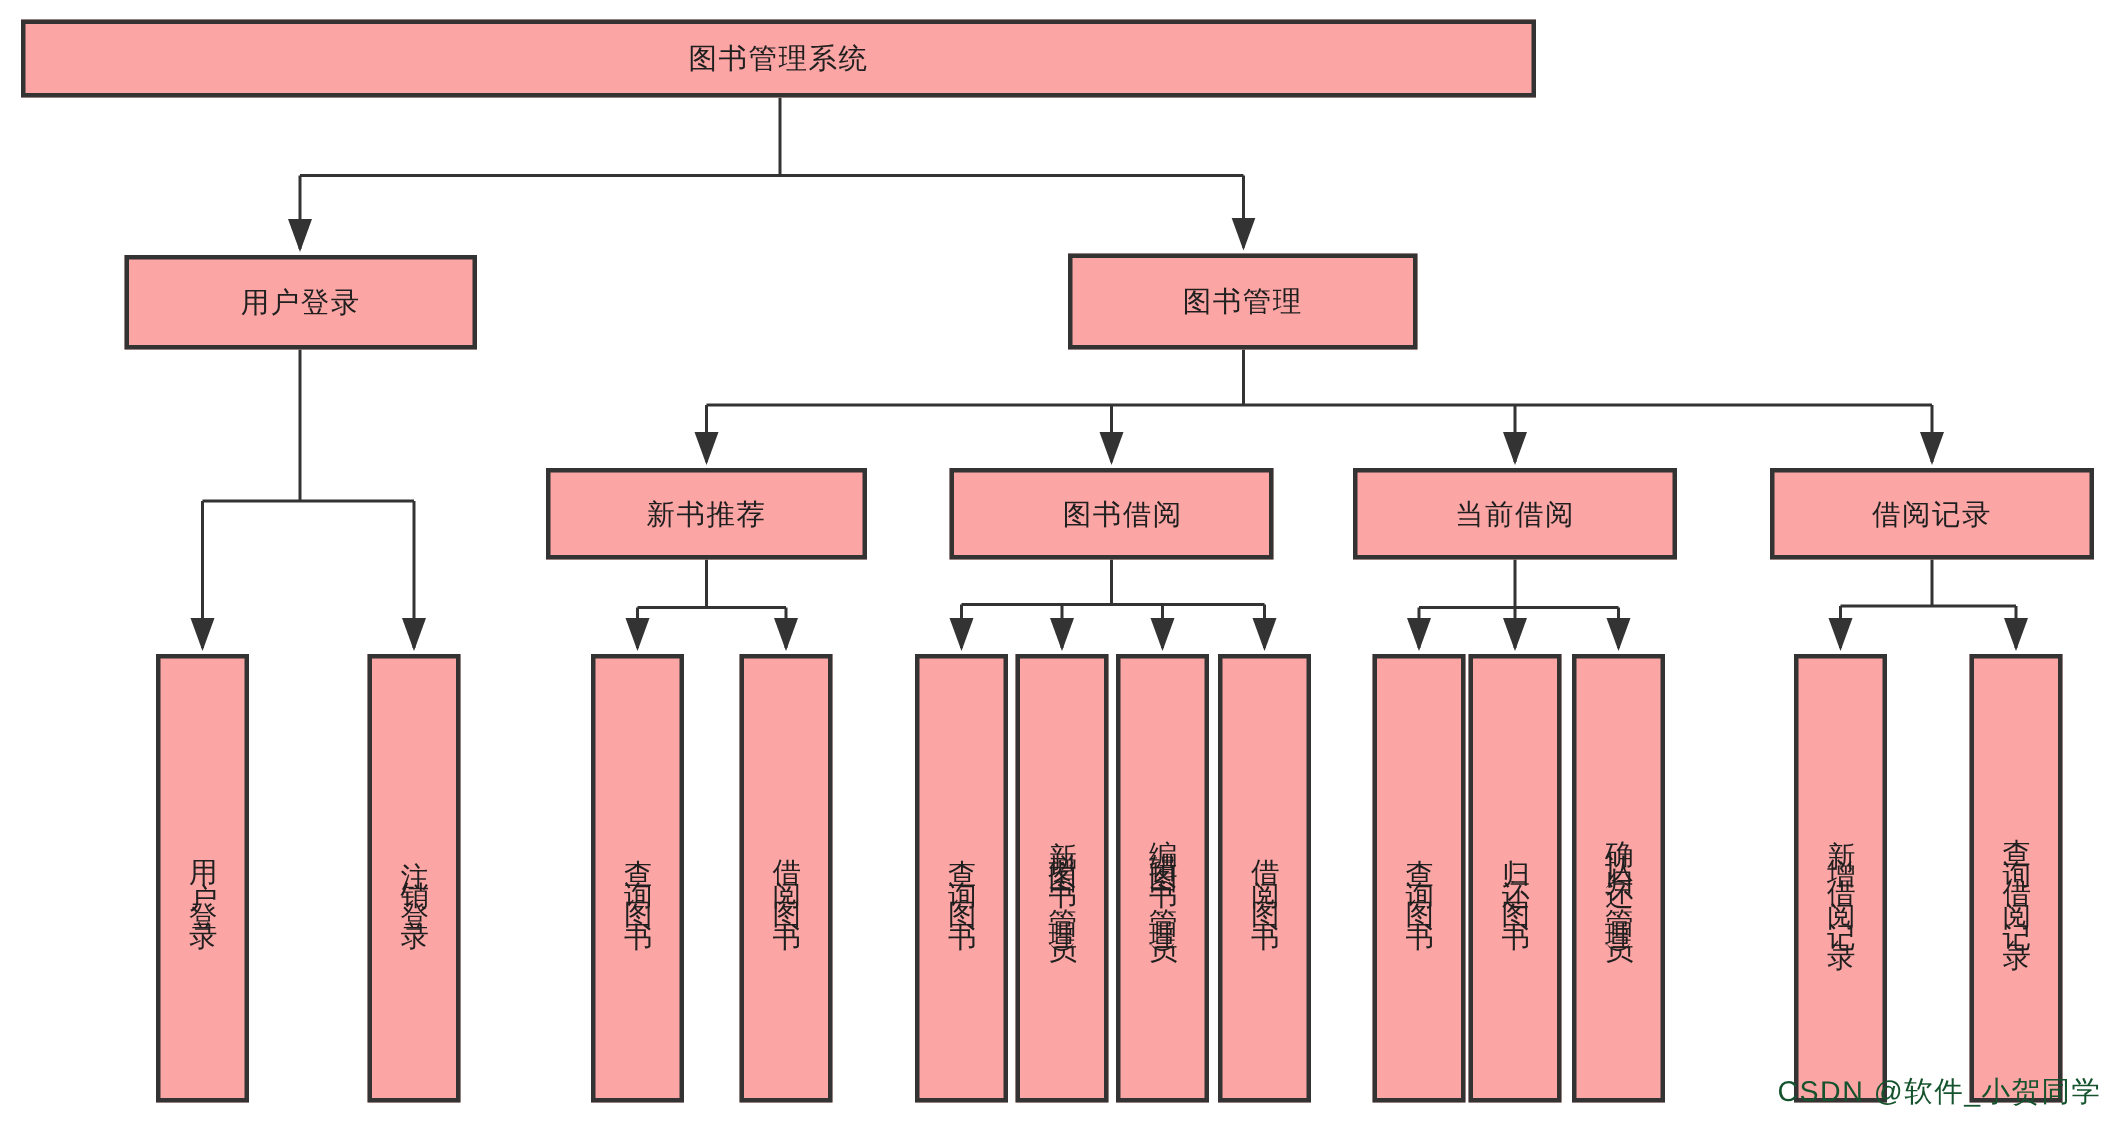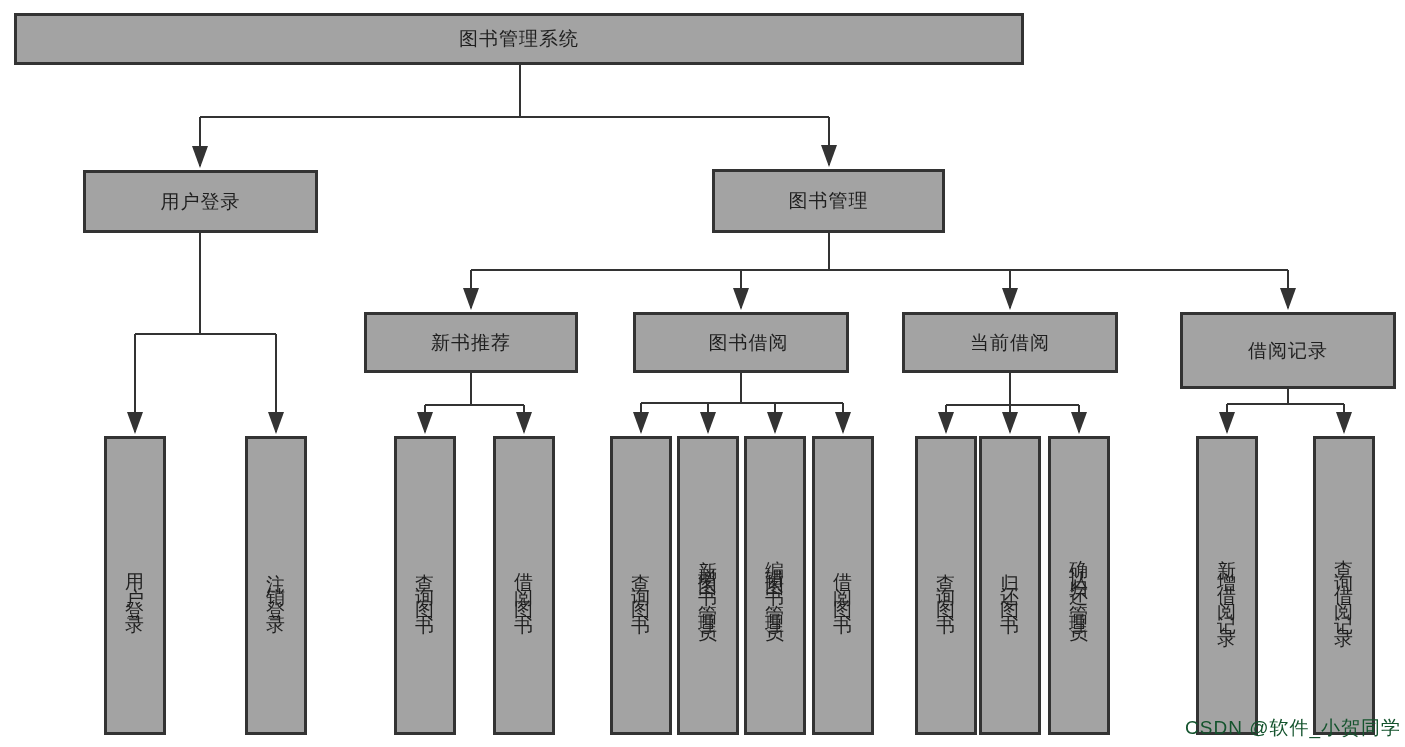--- a/index.html
+++ b/index.html
@@ -19,21 +19,21 @@
     position: absolute;
     left: 0;
     top: 0;
     width: 1405px;
     height: 747px;
     pointer-events: none;
   }
   .node {
     position: absolute;
     box-sizing: border-box;
-    background: #a3a3a3;
+    background: #fca5a5;
     border: 3px solid #333333;
     display: flex;
     align-items: center;
     justify-content: center;
     color: #1f1f1f;
   }
   .hbox {
     font-size: 19px;
     letter-spacing: 1px;
     white-space: nowrap;
@@ -48,21 +48,21 @@
   .vbox.tight span {
     letter-spacing: 9px;
   }
   
   .n-root            { left: 14px;   top: 13px;  width: 1010px; height: 52px; }
   .n-user-login      { left: 83px;   top: 170px; width: 235px;  height: 63px; }
   .n-book-mgmt       { left: 712px;  top: 169px; width: 233px;  height: 64px; }
   .n-new-book-rec    { left: 364px;  top: 312px; width: 214px;  height: 61px; }
   .n-book-borrow     { left: 633px;  top: 312px; width: 216px;  height: 61px; padding-left: 15px; }
   .n-current-borrow  { left: 902px;  top: 312px; width: 216px;  height: 61px; }
-  .n-borrow-records  { left: 1180px; top: 312px; width: 216px;  height: 77px; }
+  .n-borrow-records  { left: 1180px; top: 312px; width: 216px;  height: 61px; }
   .leaf              { top: 436px; width: 62px; height: 299px; }
   .n-leaf-login      { left: 104px;  }
   .n-leaf-logout     { left: 245px;  }
   .n-rec-query       { left: 394px;  }
   .n-rec-borrow      { left: 493px;  }
   .n-bb-query        { left: 610px;  }
   .n-bb-add          { left: 677px;  }
   .n-bb-edit         { left: 744px;  }
   .n-bb-borrow       { left: 812px;  }
   .n-cb-query        { left: 915px;  }

